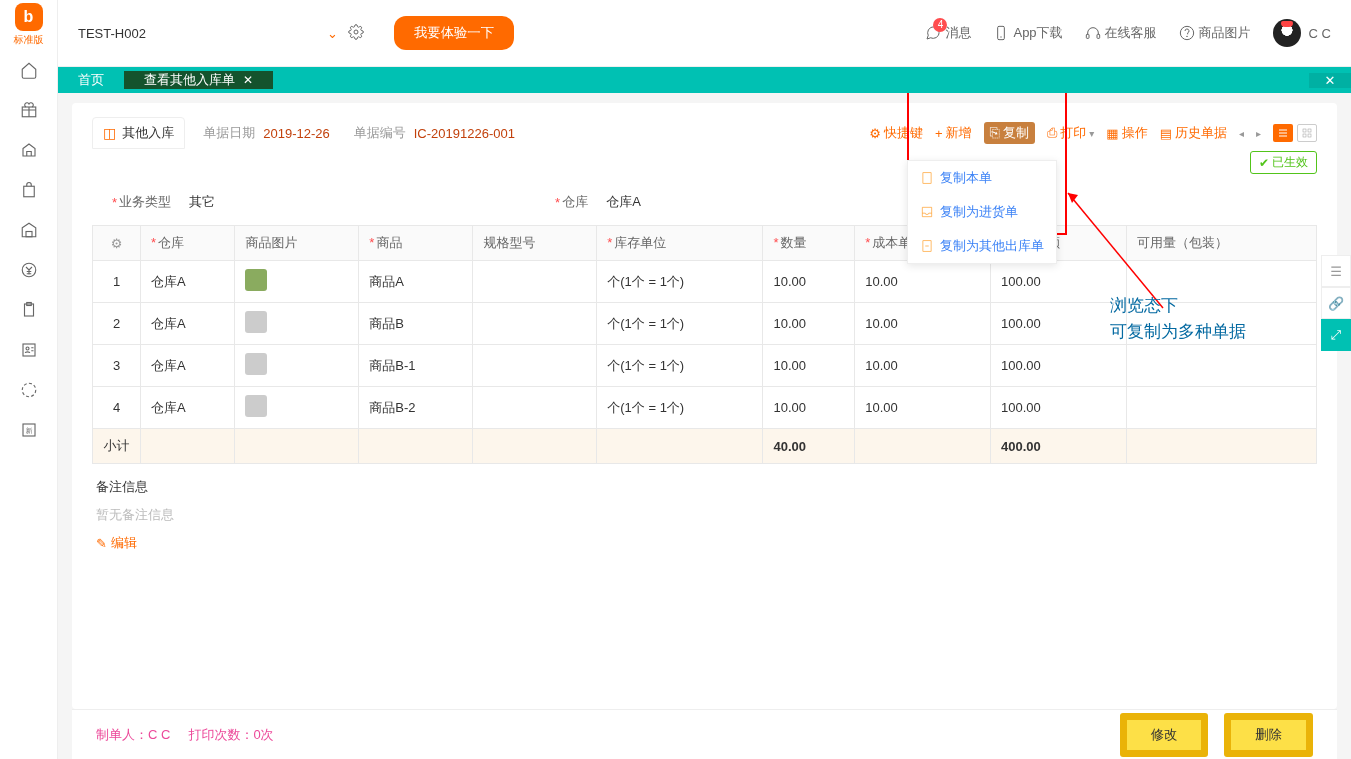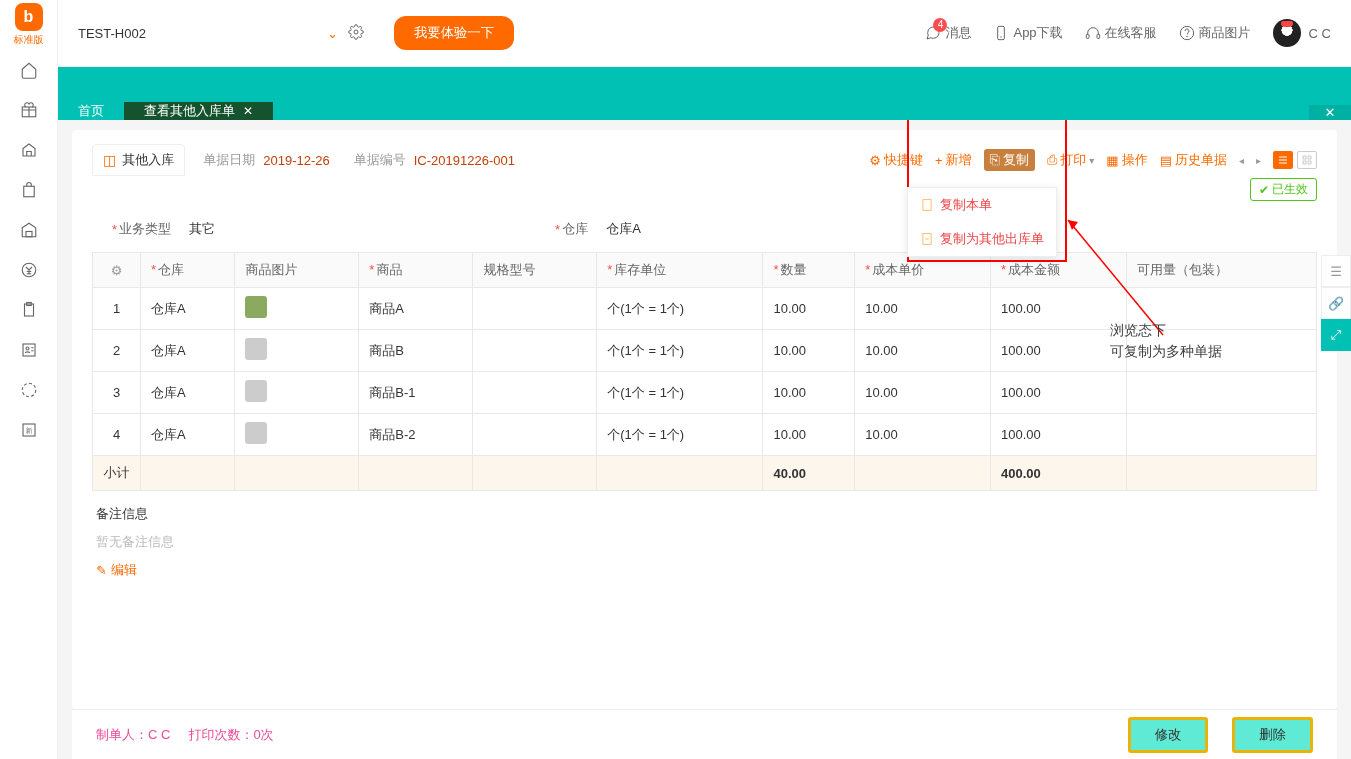--- a/index.html
+++ b/index.html
@@ -21,21 +21,21 @@
 .gear-btn { margin-left: 10px; color: #666; cursor: pointer; }
 .trial-btn { margin-left: 30px; background: #ff6a00; color: #fff; padding: 8px 20px; border-radius: 12px; cursor: pointer; border: none; }
 .top-spacer { flex: 1; }
 .top-item { display: flex; align-items: center; margin-left: 22px; color: #666; cursor: pointer; position: relative; }
 .top-item svg { width: 16px; height: 16px; margin-right: 4px; stroke: #666; fill: none; stroke-width: 1.5; }
 .badge { position: absolute; top: -6px; left: 8px; background: #ff4d4f; color: #fff; border-radius: 8px; min-width: 14px; height: 14px; line-height: 14px; text-align: center; font-size: 10px; padding: 0 3px; }
 .avatar { width: 28px; height: 28px; border-radius: 50%; background: #222 radial-gradient(circle at 50% 40%, #fff 25%, #222 26%); margin-left: 22px; position:relative; }
 .avatar::after{content:""; position:absolute; width:12px;height:6px;background:#f44;border-radius:3px 3px 6px 6px; left:8px; top:2px;}
 .username { margin-left: 8px; color: #666; }
 
-.tab-bar { height: 53px; background: #00c1b3; display: flex; align-items: flex-end; }
+.tab-bar { height: 26px; background: #00c1b3; display: flex; align-items: center; }
 .tab { padding: 0 20px; display: flex; align-items: center; color: #fff; cursor: pointer; }
 .tab.active { background: #14532d; }
 .tab-close { margin-left: 8px; font-size: 12px; }
 .tab-bar-close { margin-left: auto; width: 42px; display: flex; align-items: center; justify-content: center; color: #fff; cursor: pointer; background: #00b0a3; }
 
 .content { flex: 1; padding: 10px 14px 0 14px; overflow: hidden; display: flex; flex-direction: column; position: relative; }
 .card { background: #fff; border-radius: 4px; flex: 1; display: flex; flex-direction: column; padding: 0; position: relative; }
 .card-header { display: flex; align-items: center; padding: 14px 20px; border-bottom: 0; }
 .doc-tab { display: flex; align-items: center; padding: 6px 10px; border: 1px solid #eee; border-radius: 4px 4px 0 0; background: #fff; margin-right: 18px; }
 .doc-tab .icon { color: #ff6a00; margin-right: 6px; font-size: 14px; }
@@ -73,29 +73,29 @@
 .img-cell.gray{ background:#ccc; }
 
 .remark-section { padding: 14px 24px; }
 .remark-title { color: #333; margin-bottom: 10px; }
 .remark-empty { color: #bbb; margin-bottom: 10px; }
 .edit-link { color: #ff6a00; cursor: pointer; display:flex; align-items:center; gap:4px; }
 
 .footer-bar { height: 50px; background: #fff; border-top: 1px solid #eee; display: flex; align-items: center; padding: 0 24px; margin-top:auto;}
 .foot-info { color: #ec4899; margin-right: 18px; }
 .foot-spacer { flex: 1; }
-.foot-btn { padding: 6px 24px; border: 3px solid #eab308; background: #5eead4; border-radius: 3px; margin-left: 24px; cursor: pointer; color:#333;}
+.foot-btn { padding: 6px 24px; border: 7px solid #eab308; background: #fde047; border-radius: 3px; margin-left: 16px; cursor: pointer; color:#333;}
 
 .dropdown-menu { position: absolute; top: 38px; right: 260px; width: 150px; background: #fff; border: 1px solid #eee; box-shadow: 0 2px 8px rgba(0,0,0,.1); z-index: 20; }
-.dd-item { padding: 8px 12px; display: flex; align-items: center; gap: 6px; color: #ef4444; cursor: pointer; }
+.dd-item { padding: 8px 12px; display: flex; align-items: center; gap: 6px; color: #3b82f6; cursor: pointer; }
 .dd-item svg { width: 14px; height: 14px; }
 
 .annotation-box { position: absolute; border: 2px solid #ff0000; pointer-events: none; z-index: 15; }
 .annotation-arrow { position: absolute; z-index: 16; pointer-events:none; }
-.annotation-text { position: absolute; color: #404040; font-size: 14px; z-index: 17; line-height:1.5; pointer-events:none;}
+.annotation-text { position: absolute; color: #0369a1; font-size: 17px; z-index: 17; line-height:1.5; pointer-events:none;}
 
 .right-rail { position: absolute; right: 0; top: 255px; width: 30px; display:flex; flex-direction:column; }
 .rail-btn { width:30px; height:32px; background:#fff; border:1px solid #eee; display:flex; align-items:center; justify-content:center; color:#999; cursor:pointer;}
 .rail-btn.teal { background:#00c1b3; color:#fff; border-color:#00c1b3;}
 </style>
 </head>
 <body>
 
 <div class="app">
 
@@ -281,20 +281,27 @@
                   </svg>
                 </div>
             </div>
 
             <div class="dropdown-menu">
               <div class="dd-item">
                 <svg viewBox="0 0 24 24" stroke="#ff8c00" fill="none">
                     <rect x="5" y="3" width="14" height="18"></rect>
                   </svg>
                 <span>复制本单</span>
+              </div>
+              <div class="dd-item">
+                <svg viewBox="0 0 24 24" stroke="#ff8c00" fill="none">
+                    <path d="M4 4h16v16H4z"></path>
+                    <path d="M4 14h5l1 2h4l1-2h5"></path>
+                  </svg>
+                <span>复制为进货单</span>
               </div>
               <div class="dd-item">
                 <svg viewBox="0 0 24 24" stroke="#ff8c00" fill="none">
                     <rect x="5" y="3" width="14" height="18"></rect>
                     <path d="M9 12h6"></path>
                   </svg>
                 <span>复制为其他出库单</span>
               </div>
             </div>
           </div>

